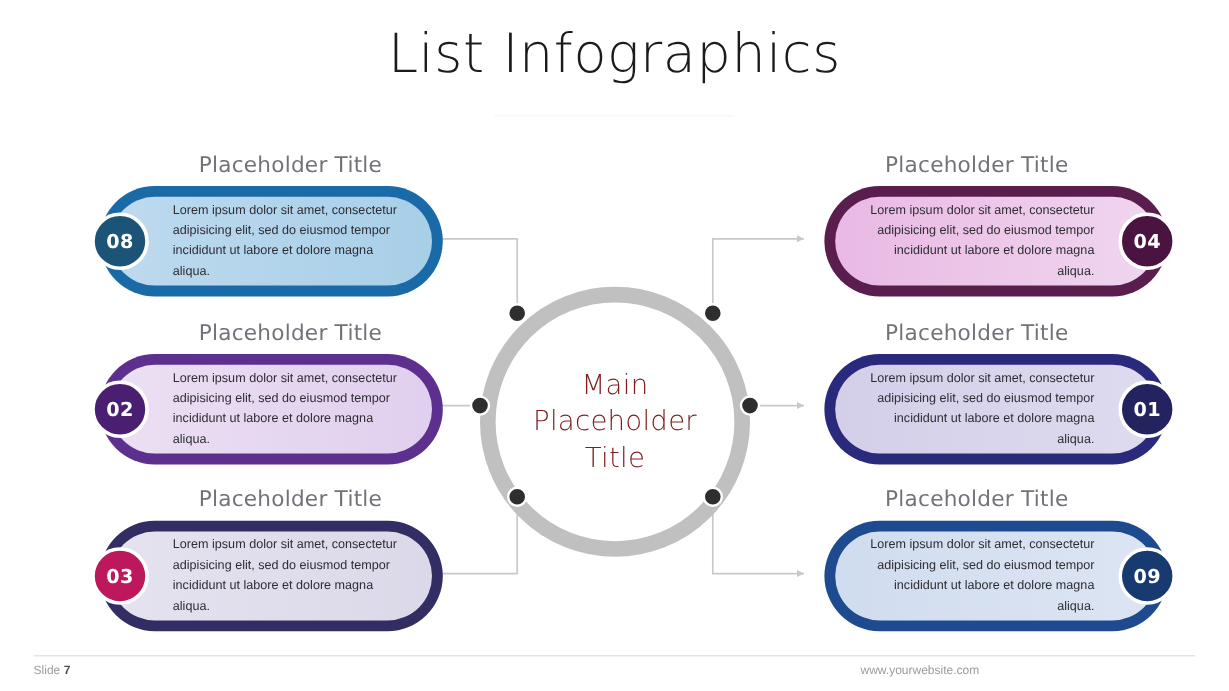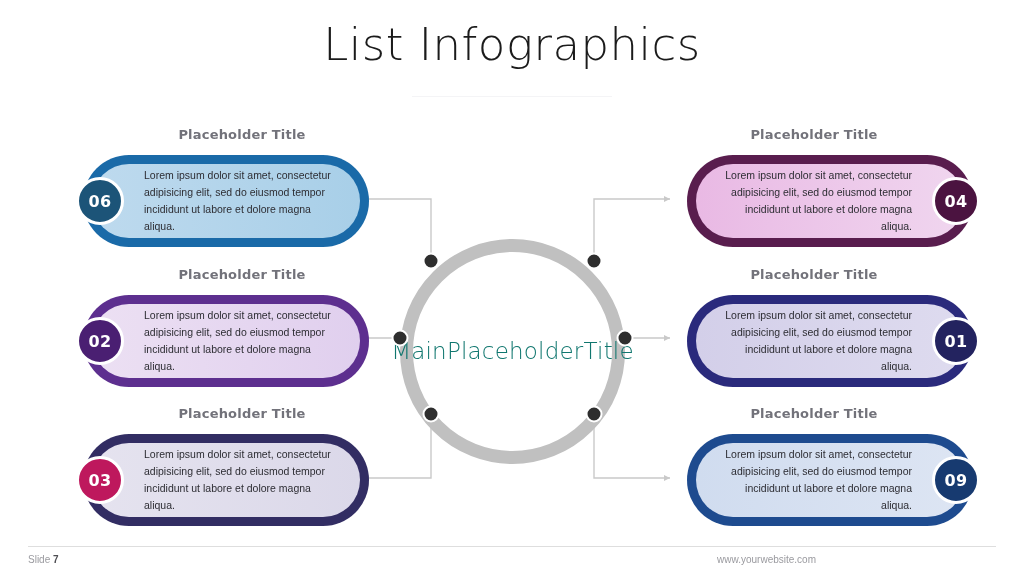--- a/index.html
+++ b/index.html
@@ -72,28 +72,28 @@
     position: absolute;
     inset: 0;
     border-radius: 50%;
     border: 13px solid #c0c0c0;
     background: #ffffff;
   }
   .hub-text {
     position: absolute;
     inset: 0;
     display: flex;
-    flex-direction: row;
+    flex-direction: column;
     align-items: center;
     justify-content: center;
     font-family: "DejaVu Sans", sans-serif;
     font-size: 23px;
     font-weight: 300;
     line-height: 1.32;
-    color: #0f766e;
+    color: #7f1d1d;
     text-align: center;
     letter-spacing: 0.2px;
   }
   .hub-dot {
     position: absolute;
     width: 17px;
     height: 17px;
     border-radius: 50%;
     background: #2e2e2e;
     border: 2px solid #ffffff;
@@ -103,22 +103,22 @@
   
   .item {
     position: absolute;
     width: 286px;
     height: 92px;
   }
   .item-title {
     position: absolute;
     top: -28px;
     width: 286px;
-    font-size: 13px;
-    font-weight: 700;
+    font-size: 18px;
+    font-weight: 400;
     color: #72727a;
     font-family: "DejaVu Sans", sans-serif;
     letter-spacing: 0.2px;
   }
   .item.left  .item-title { text-align: center; padding-left: 32px; }
   .item.right .item-title { text-align: center; padding-right: 32px; }
 
   .pill-outer {
     position: absolute;
     left: 0; top: 0;
@@ -239,21 +239,21 @@
     </div>
 
   <div id="items">
       <div class="item left" style="left: 83px; top: 155px;">
         <div class="item-title">Placeholder Title</div>
         <div class="pill-outer" style="background: rgb(26, 106, 168);">
           <div class="pill-inner" style="background: linear-gradient(90deg, rgb(190, 218, 238), rgb(168, 207, 232));">
             <div class="pill-body">Lorem ipsum dolor sit amet, consectetur adipisicing elit, sed do eiusmod tempor incididunt ut labore et dolore magna aliqua.</div>
           </div>
         </div>
-        <div class="badge" style="background: rgb(28, 84, 120);">06</div>
+        <div class="badge" style="background: rgb(28, 84, 120);">08</div>
       </div>
       <div class="item left" style="left: 83px; top: 295px;">
         <div class="item-title">Placeholder Title</div>
         <div class="pill-outer" style="background: rgb(93, 47, 143);">
           <div class="pill-inner" style="background: linear-gradient(90deg, rgb(236, 224, 243), rgb(224, 207, 238));">
             <div class="pill-body">Lorem ipsum dolor sit amet, consectetur adipisicing elit, sed do eiusmod tempor incididunt ut labore et dolore magna aliqua.</div>
           </div>
         </div>
         <div class="badge" style="background: rgb(74, 31, 114); text-align: center;">02</div>
       </div>

